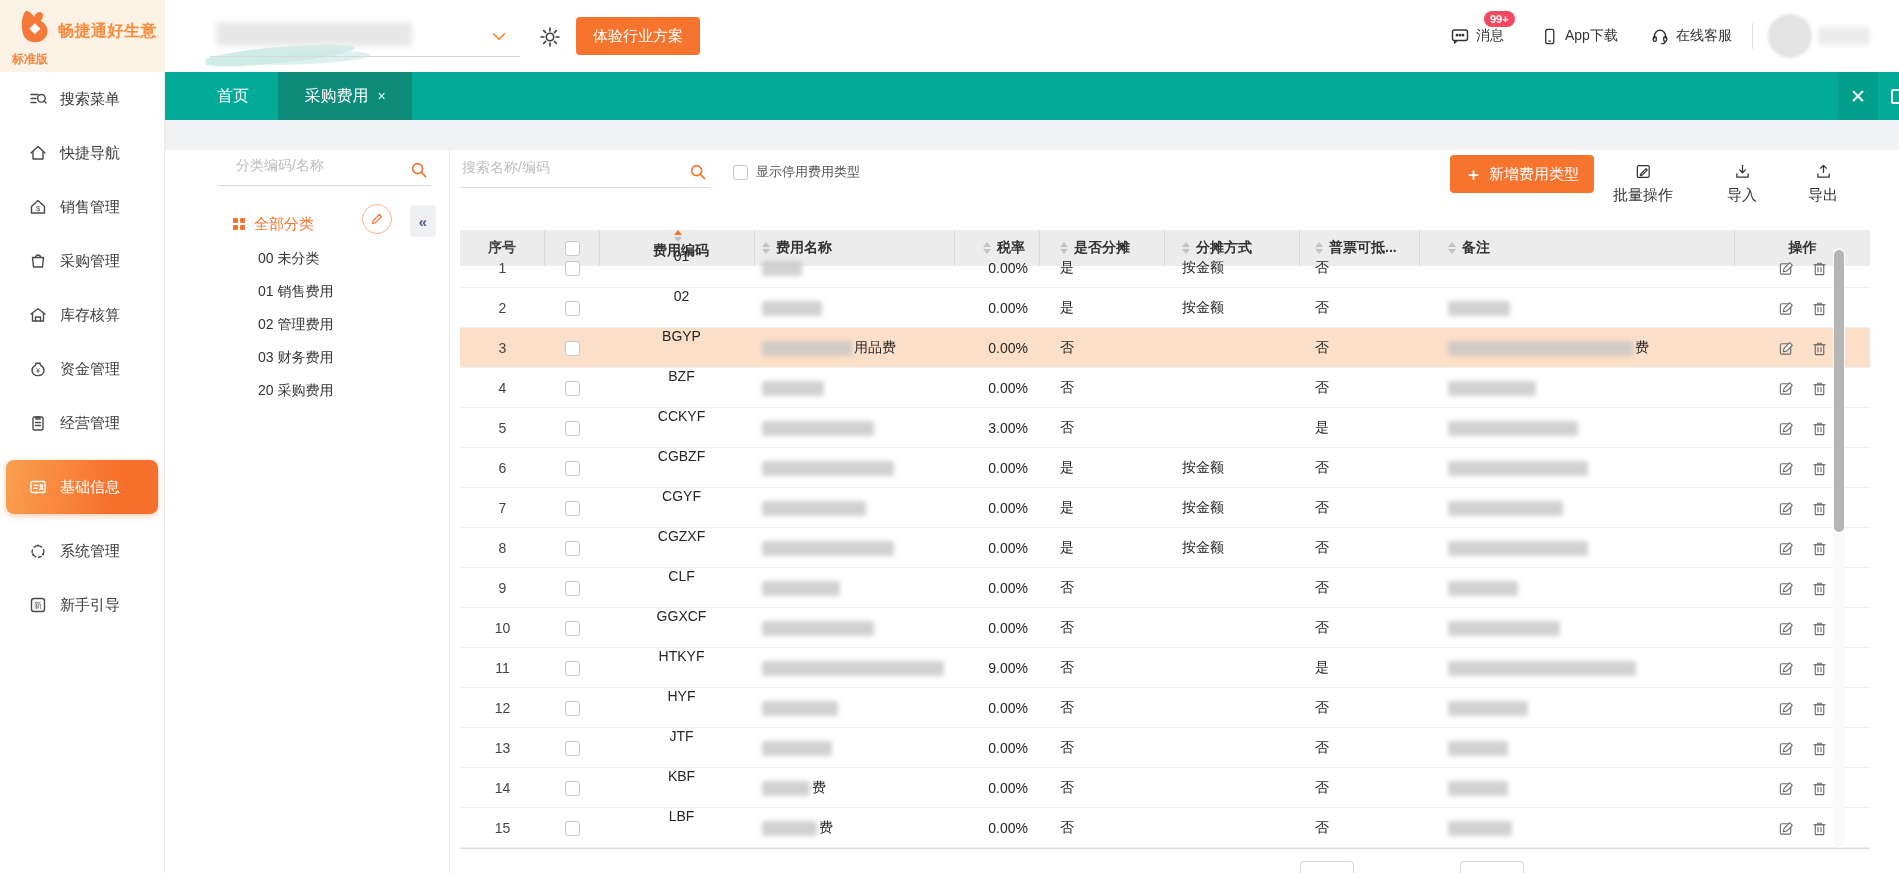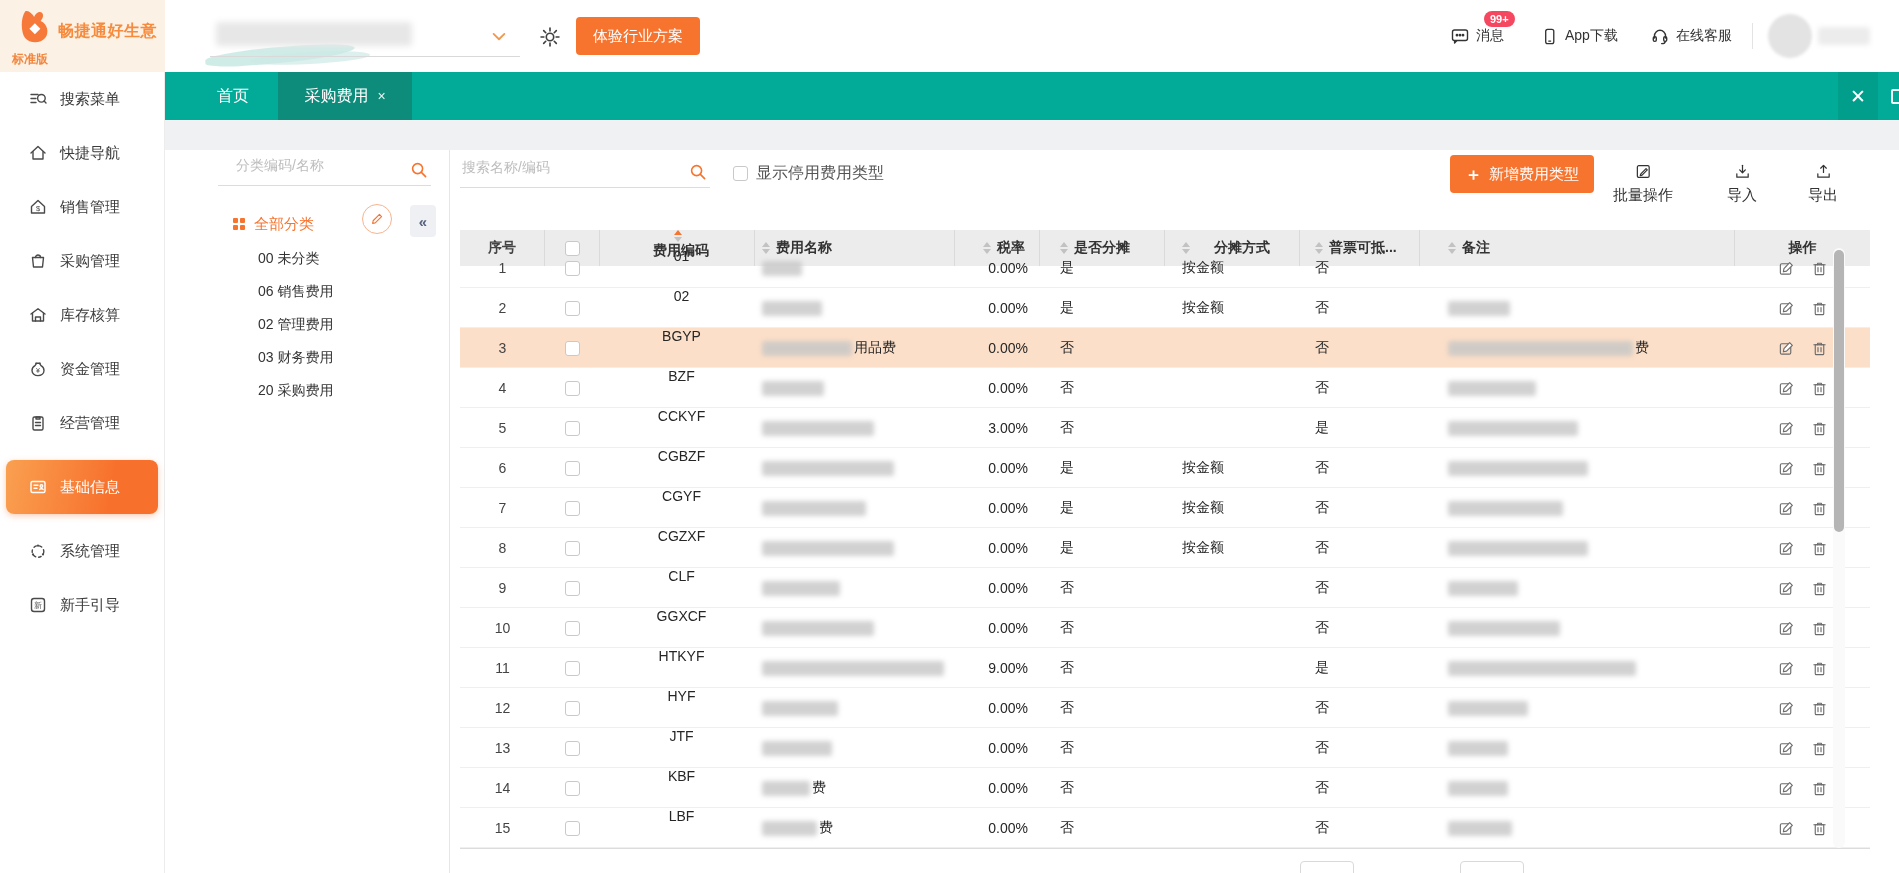--- a/index.html
+++ b/index.html
@@ -66,42 +66,42 @@
   .collapse-btn { position:absolute; left:245px; top:55px; width:26px; height:32px; background:#eef0f4; border-radius:4px; color:#54627e; font-size:15px; font-weight:bold; display:flex; align-items:center; justify-content:center; cursor:pointer; }
   .cat-list { position:absolute; left:93px; top:92px; }
   .cat-item { height:33px; line-height:33px; font-size:14px; color:#333; cursor:pointer; white-space:nowrap; }
 
   
   .content { position:absolute; left:450px; top:150px; width:1449px; height:588px; background:#fff; }
   .tbl-search { position:absolute; left:10px; top:8px; width:250px; height:30px; border-bottom:1px solid #dcdcdc; }
   .tbl-search input { width:215px; border:none; outline:none; font-size:14px; color:#333; padding-left:2px; background:transparent; font-family:inherit; }
   .tbl-search input::placeholder { color:#bdbdbd; }
   .tbl-search .mag { position:absolute; right:2px; top:4px; }
-  .show-disabled { position:absolute; left:283px; top:13px; display:flex; align-items:center; gap:8px; font-size:16px; color:#555; cursor:pointer; }
+  .show-disabled { position:absolute; left:283px; top:13px; display:flex; align-items:center; gap:8px; font-size:13px; color:#555; cursor:pointer; }
   .cb { display:inline-block; width:15px; height:15px; border:1px solid #c9c9c9; border-radius:3px; background:#fff; flex:none; }
   .add-btn { position:absolute; left:1000px; top:5px; width:144px; height:38px; background:var(--accent); color:#fff; font-size:15px; border:none; border-radius:4px; cursor:pointer; display:flex; align-items:center; justify-content:center; gap:7px; font-family:inherit; }
   .add-btn .plus { font-size:17px; font-weight:bold; }
   .tool-link { position:absolute; top:13px; display:flex; align-items:center; gap:6px; font-size:15px; color:#333; cursor:pointer;flex-direction:column; }
 
   
   .tgrid { display:grid; grid-template-columns:85px 55px 155px 200px 85px 125px 135px 120px 315px 135px; width:1410px; }
   .thead { position:absolute; left:10px; top:80px; height:36px; background:#ececec; }
   .th { display:flex; align-items:center; font-size:14px; font-weight:bold; color:#333; border-right:1px solid #dadada; height:36px; }
   .th:last-child { border-right:none; }
   .tbody { position:absolute; left:10px; top:98px; border-bottom:1px solid #dcdcdc; }
   .trow { height:40px; border-bottom:1px solid #efefef; cursor:default; }
   .trow.hl { background:var(--hl); }
   .td { display:flex; align-items:center; font-size:14px; color:#262626; height:40px; overflow:hidden; }
   .c0 { justify-content:center; color:#444; }
   .c1 { justify-content:center; }
   .c2 { padding-left:8px;flex-direction:column; }
   .c3 { padding-left:7px; }
   .c4 { justify-content:flex-end; padding-right:12px; }
   .c5 { padding-left:20px; }
-  .c6 { padding-left:17px;gap:18px; }
+  .c6 { padding-left:17px; }
   .c7 { padding-left:15px; }
   .c8 { padding-left:28px; }
   .c9 { justify-content:center; gap:16px; }
   .th.c4 { justify-content:flex-end; padding-right:14px; }
   .th.c9 { justify-content:center; }
   .sort { display:inline-flex; flex-direction:column; gap:2px; margin-right:6px; cursor:pointer; }
   .sort i { display:block; width:0; height:0; border-left:4px solid transparent; border-right:4px solid transparent; }
   .sort .up { border-bottom:5px solid #c2c2c2; }
   .sort .dn { border-top:5px solid #c2c2c2; }
   .sort .up.on { border-bottom-color:var(--accent); }
@@ -320,21 +320,21 @@
       <span class="allcats-label">全部分类</span>
     </div>
     <div class="edit-circle">
       <svg class="ic" viewBox="0 0 16 16" width="14" height="14" fill="none" stroke="#f7742f" stroke-width="1.3" stroke-linecap="round" stroke-linejoin="round">
         <path d="M10.8 2.8 13.2 5.2 6 12.4l-3 .6.6-3z"></path>
       </svg>
     </div>
     <div class="collapse-btn">«</div>
     <div class="cat-list" id="category-list">
         <div class="cat-item">00 未分类</div>
-        <div class="cat-item">06 销售费用</div>
+        <div class="cat-item">01 销售费用</div>
         <div class="cat-item">02 管理费用</div>
         <div class="cat-item">03 财务费用</div>
         <div class="cat-item">20 采购费用</div>
       </div>
   </section>
 
   <section class="content">
 
     <div class="tbl-search">
       <input type="text" placeholder="搜索名称/编码" style="">

